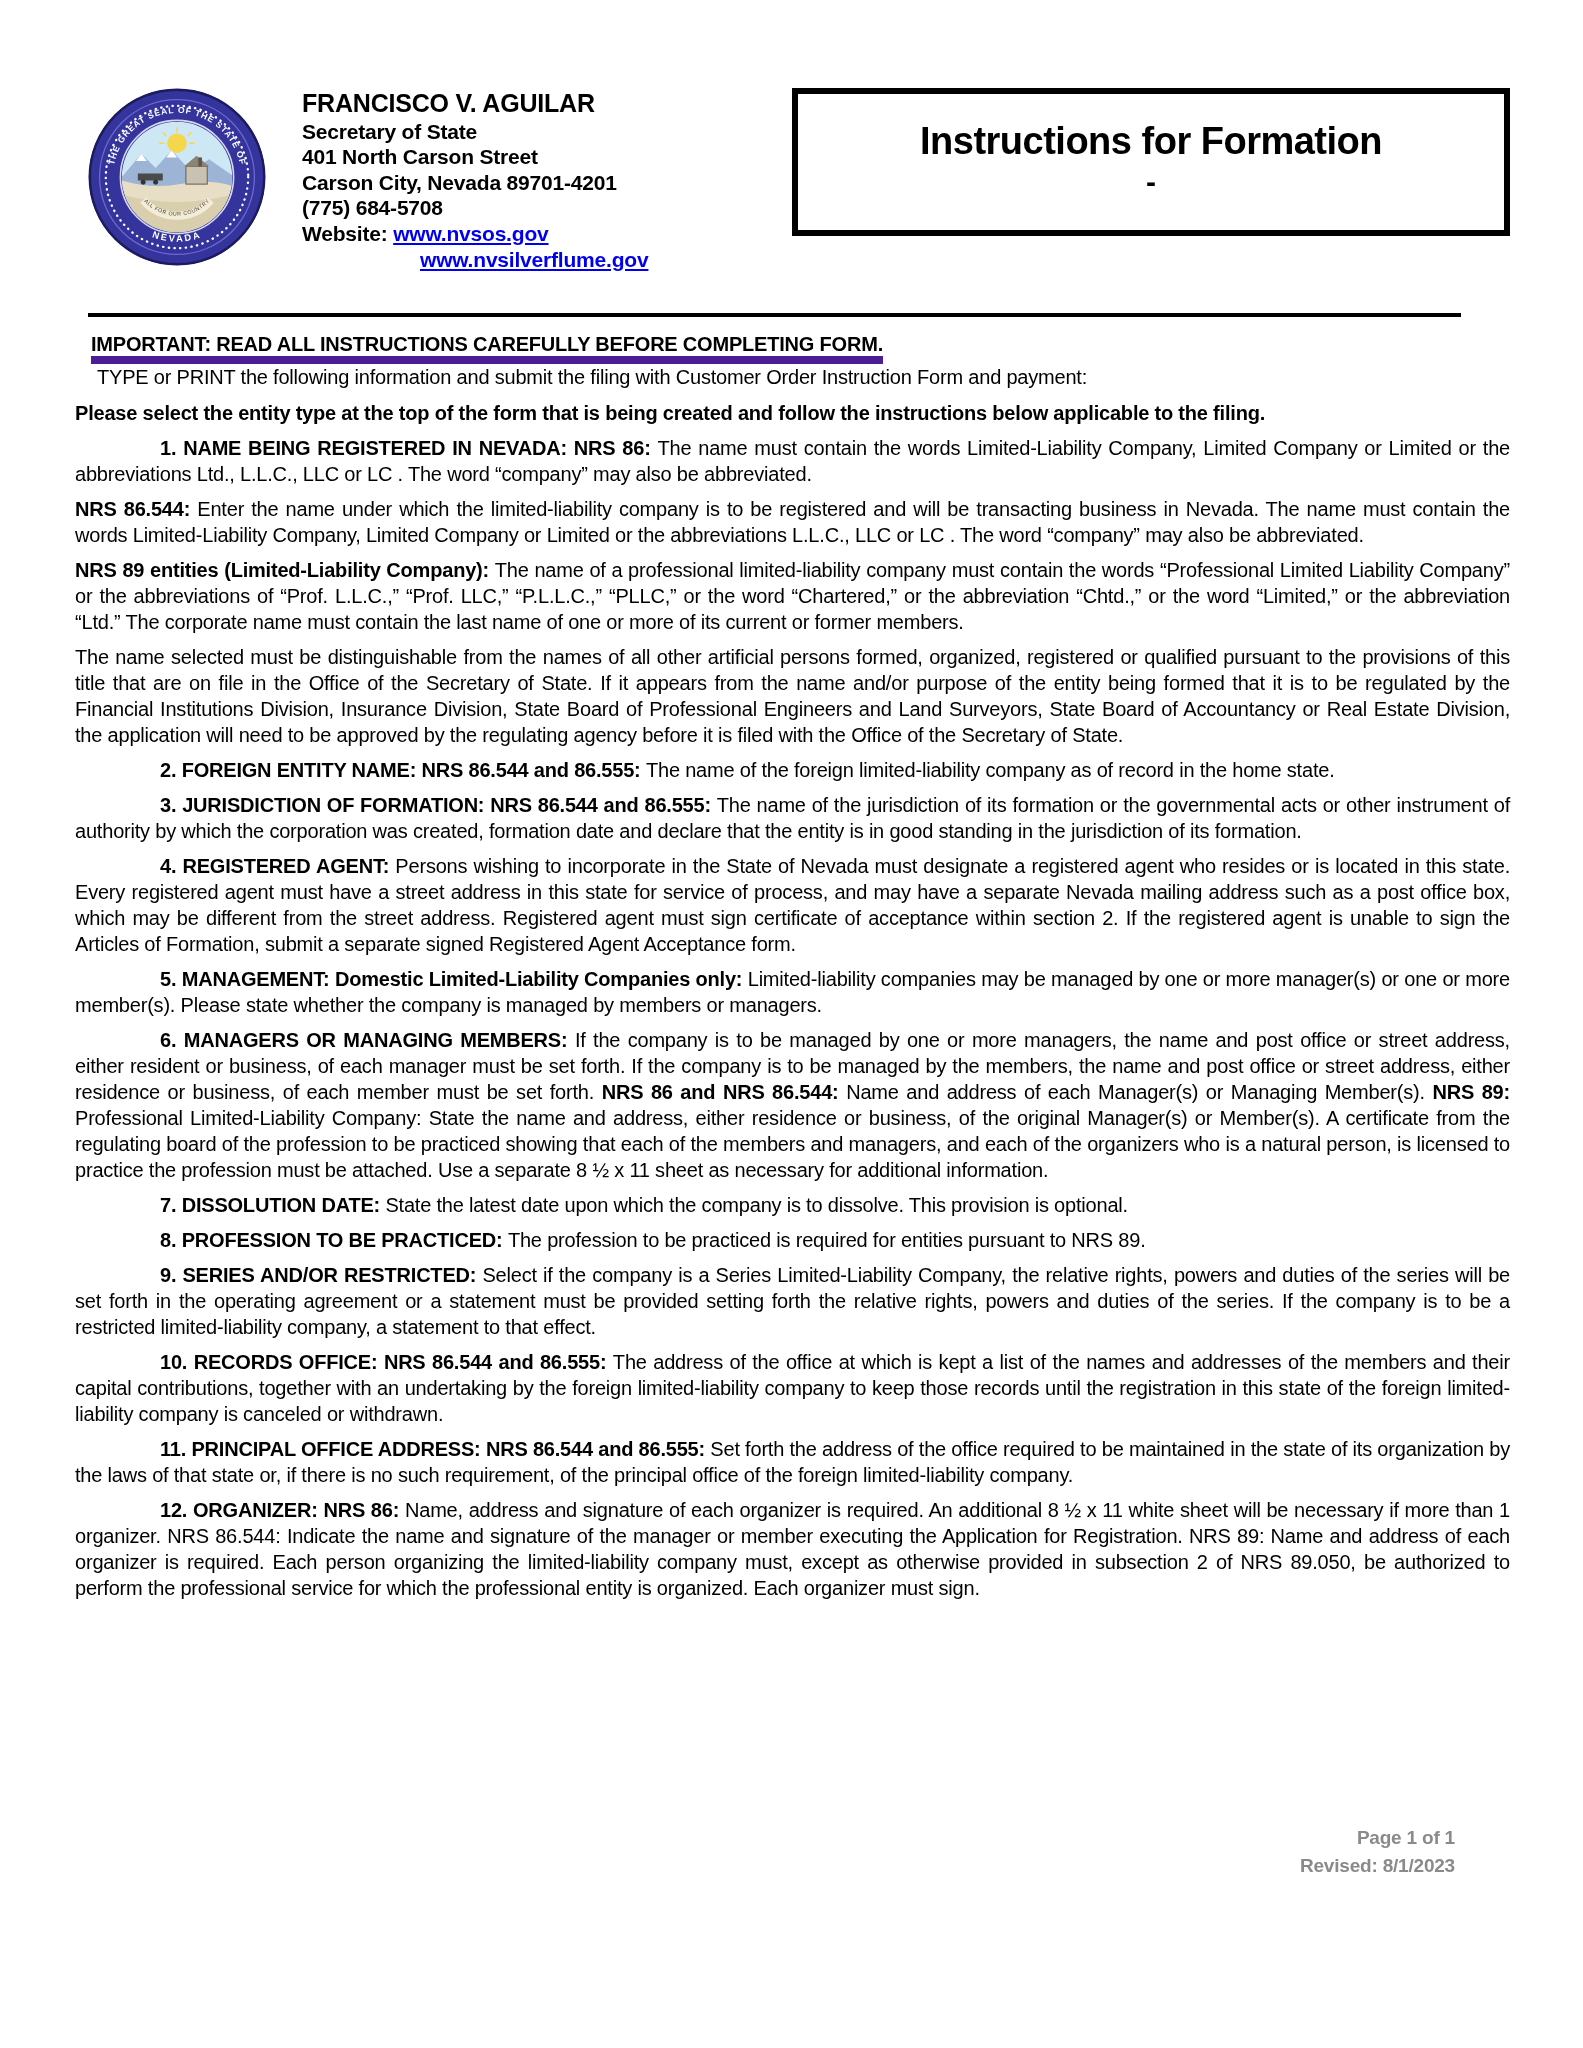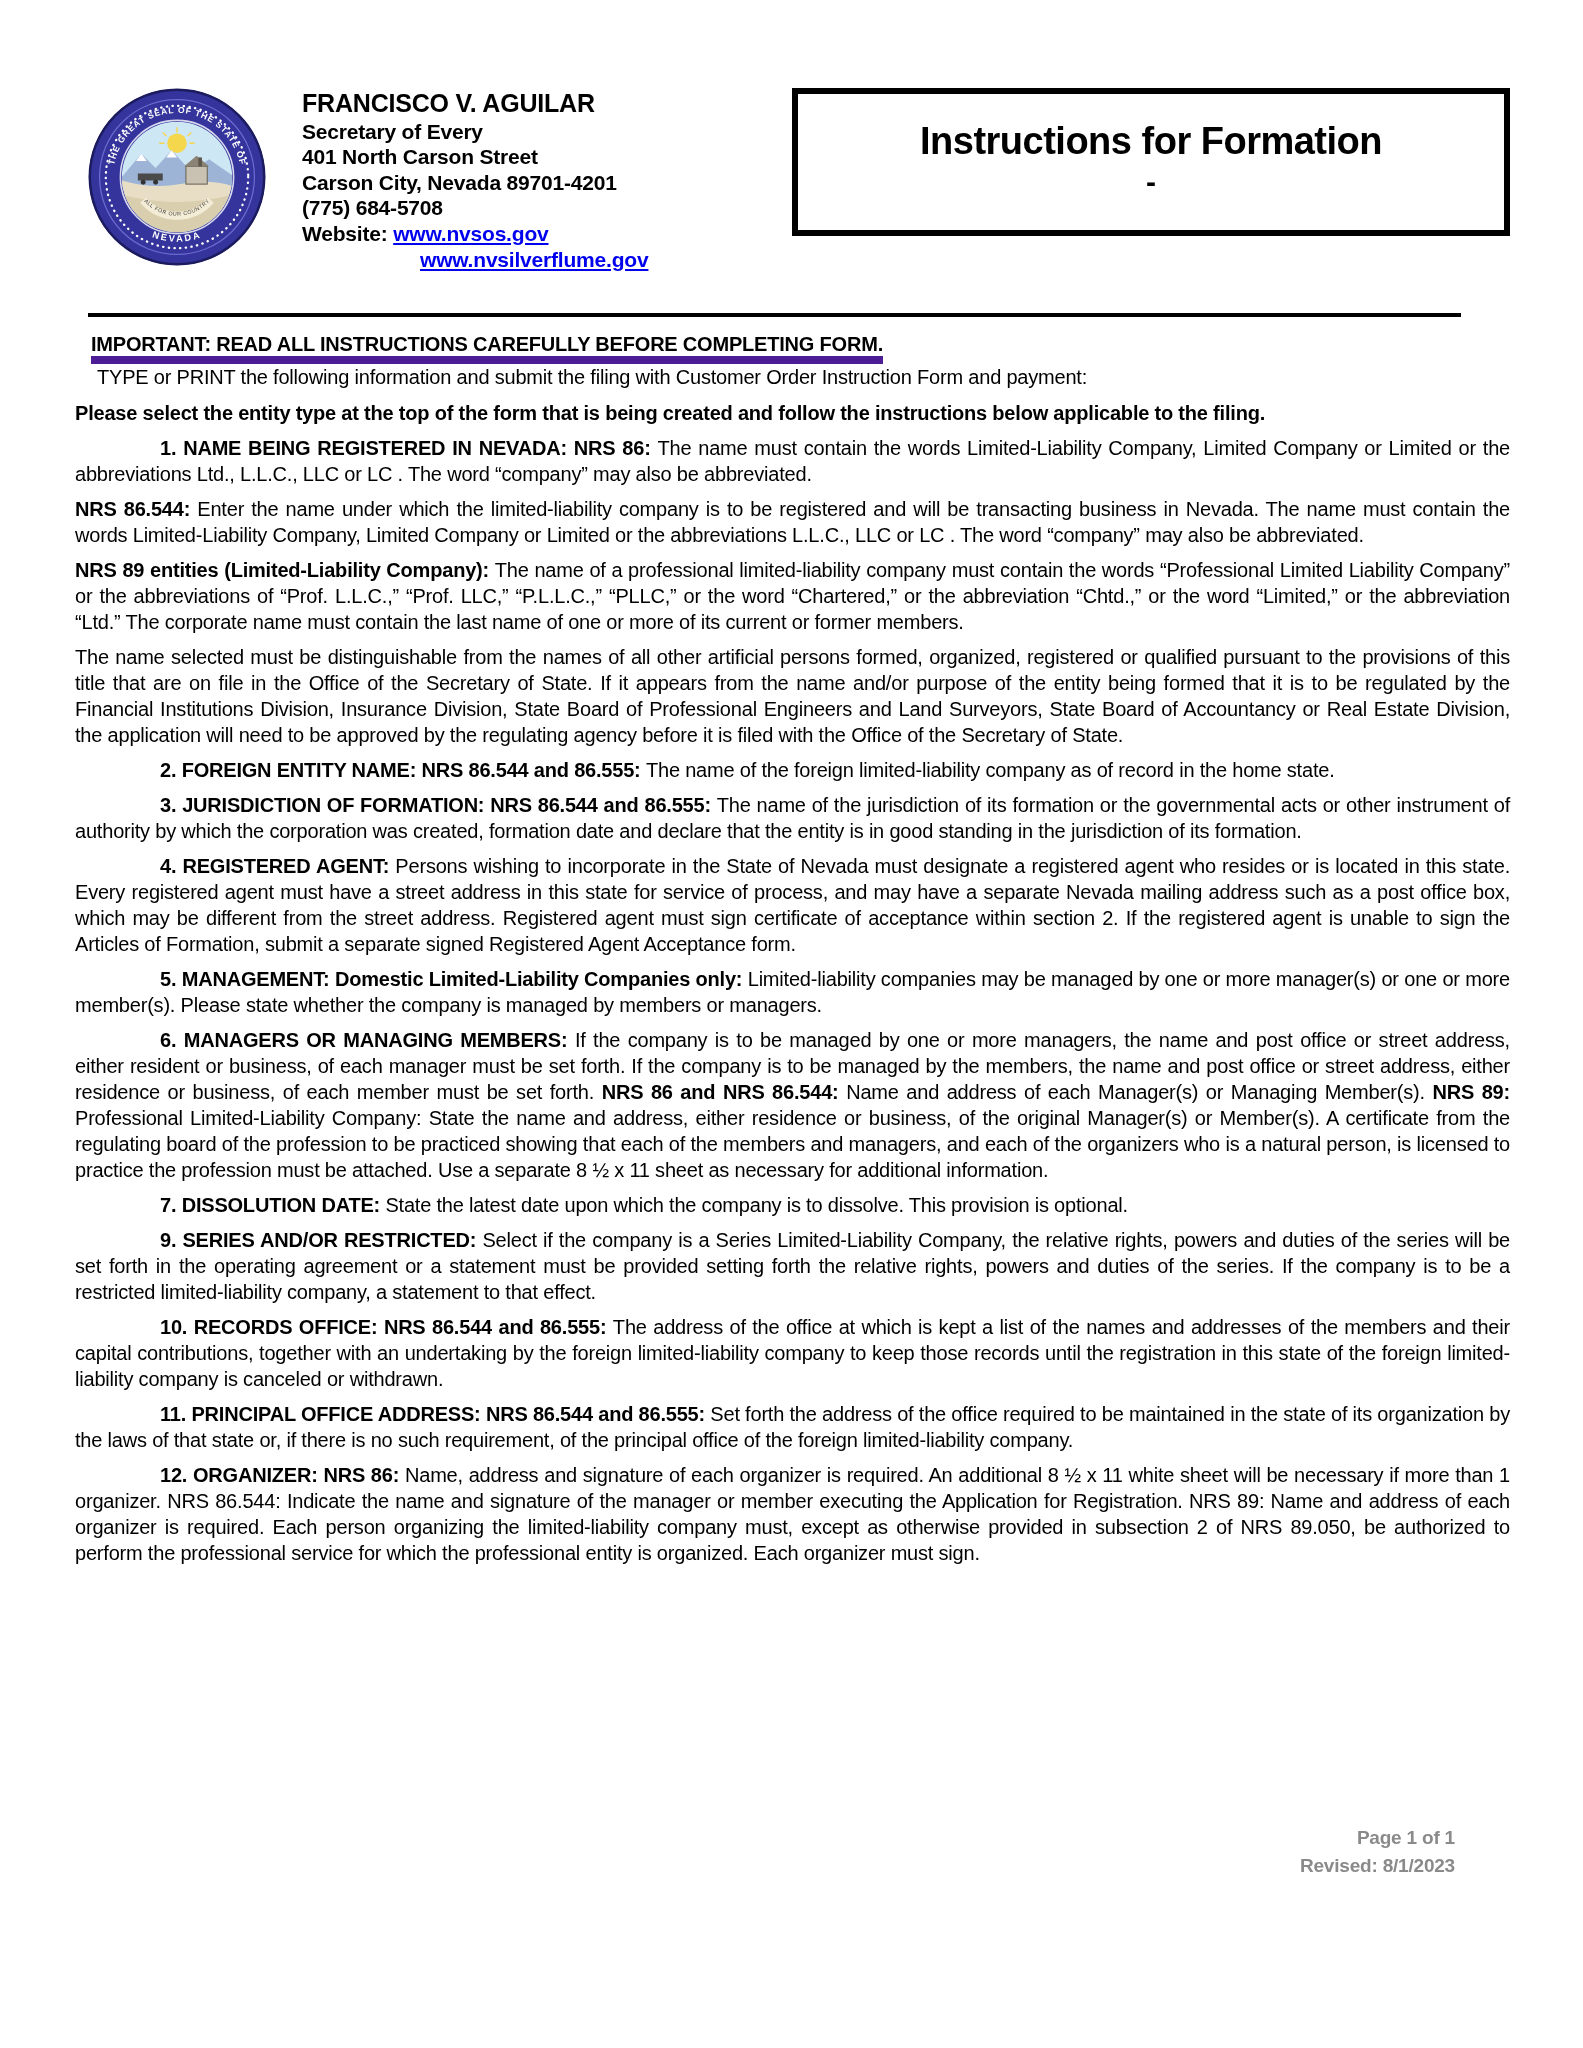--- a/index.html
+++ b/index.html
@@ -92,21 +92,21 @@
           <textPath href="#arc-top" startOffset="50%" text-anchor="middle">THE GREAT SEAL OF THE STATE OF</textPath>
         </text>
         <text font-size="5.2" fill="#ffffff" font-weight="bold" font-family="Liberation Sans, sans-serif" letter-spacing="1.2">
           <textPath href="#arc-bot" startOffset="50%" text-anchor="middle">NEVADA</textPath>
         </text>
       </svg>
     </div>
 
     <div class="hdr-text">
       <div class="hdr-name">FRANCISCO V. AGUILAR</div>
-      <div class="hdr-line">Secretary of Every</div>
+      <div class="hdr-line">Secretary of State</div>
       <div class="hdr-line">401 North Carson Street</div>
       <div class="hdr-line">Carson City, Nevada 89701-4201</div>
       <div class="hdr-line">(775) 684-5708</div>
       <div class="hdr-line">
         <span class="weblabel">Website:</span>
         <span class="link">www.nvsos.gov</span>
       </div>
       <div class="hdr-line web2">
         <span class="link">www.nvsilverflume.gov</span>
       </div>
@@ -128,20 +128,21 @@
       <p class="para item"><span class="b">1. NAME BEING REGISTERED IN NEVADA: NRS 86: </span><span class="">The name must contain the words Limited-Liability Company, Limited Company or Limited or the abbreviations Ltd., L.L.C., LLC or LC . The word “company” may also be abbreviated.</span></p>
       <p class="para"><span class="b">NRS 86.544: </span><span class="">Enter the name under which the limited-liability company is to be registered and will be transacting business in Nevada. The name must contain the words Limited-Liability Company, Limited Company or Limited or the abbreviations L.L.C., LLC or LC . The word “company” may also be abbreviated.</span></p>
       <p class="para"><span class="b">NRS 89 entities (Limited-Liability Company): </span><span class="">The name of a professional limited-liability company must contain the words “Professional Limited Liability Company” or the abbreviations of “Prof. L.L.C.,” “Prof. LLC,” “P.L.L.C.,” “PLLC,” or the word “Chartered,” or the abbreviation “Chtd.,” or the word “Limited,” or the abbreviation “Ltd.” The corporate name must contain the last name of one or more of its current or former members.</span></p>
       <p class="para"><span class="">The name selected must be distinguishable from the names of all other artificial persons formed, organized, registered or qualified pursuant to the provisions of this title that are on file in the Office of the Secretary of State. If it appears from the name and/or purpose of the entity being formed that it is to be regulated by the Financial Institutions Division, Insurance Division, State Board of Professional Engineers and Land Surveyors, State Board of Accountancy or Real Estate Division, the application will need to be approved by the regulating agency before it is filed with the Office of the Secretary of State.</span></p>
       <p class="para item"><span class="b">2. FOREIGN ENTITY NAME: NRS 86.544 and 86.555: </span><span class="">The name of the foreign limited-liability company as of record in the home state.</span></p>
       <p class="para item"><span class="b">3. JURISDICTION OF FORMATION: NRS 86.544 and 86.555: </span><span class="">The name of the jurisdiction of its formation or the governmental acts or other instrument of authority by which the corporation was created, formation date and declare that the entity is in good standing in the jurisdiction of its formation.</span></p>
       <p class="para item"><span class="b">4. REGISTERED AGENT: </span><span class="">Persons wishing to incorporate in the State of Nevada must designate a registered agent who resides or is located in this state. Every registered agent must have a street address in this state for service of process, and may have a separate Nevada mailing address such as a post office box, which may be different from the street address. Registered agent must sign certificate of acceptance within section 2. If the registered agent is unable to sign the Articles of Formation, submit a separate signed Registered Agent Acceptance form.</span></p>
       <p class="para item"><span class="b">5. MANAGEMENT: Domestic Limited-Liability Companies only: </span><span class="">Limited-liability companies may be managed by one or more manager(s) or one or more member(s). Please state whether the company is managed by members or managers.</span></p>
       <p class="para item"><span class="b">6. MANAGERS OR MANAGING MEMBERS: </span><span class="">If the company is to be managed by one or more managers, the name and post office or street address, either resident or business, of each manager must be set forth. If the company is to be managed by the members, the name and post office or street address, either residence or business, of each member must be set forth. </span><span class="b">NRS 86 and NRS 86.544: </span><span class="">Name and address of each Manager(s) or Managing Member(s). </span><span class="b">NRS 89: </span><span class="">Professional Limited-Liability Company: State the name and address, either residence or business, of the original Manager(s) or Member(s). A certificate from the regulating board of the profession to be practiced showing that each of the members and managers, and each of the organizers who is a natural person, is licensed to practice the profession must be attached. Use a separate 8 ½ x 11 sheet as necessary for additional information.</span></p>
       <p class="para item"><span class="b">7. DISSOLUTION DATE: </span><span class="">State the latest date upon which the company is to dissolve. This provision is optional.</span></p>
+      <p class="para item"><span class="b">8. PROFESSION TO BE PRACTICED: </span><span class="">The profession to be practiced is required for entities pursuant to NRS 89.</span></p>
       <p class="para item"><span class="b">9. SERIES AND/OR RESTRICTED: </span><span class="">Select if the company is a Series Limited-Liability Company, the relative rights, powers and duties of the series will be set forth in the operating agreement or a statement must be provided setting forth the relative rights, powers and duties of the series. If the company is to be a restricted limited-liability company, a statement to that effect.</span></p>
       <p class="para item"><span class="b">10. RECORDS OFFICE: NRS 86.544 and 86.555: </span><span class="">The address of the office at which is kept a list of the names and addresses of the members and their capital contributions, together with an undertaking by the foreign limited-liability company to keep those records until the registration in this state of the foreign limited-liability company is canceled or withdrawn.</span></p>
       <p class="para item"><span class="b">11. PRINCIPAL OFFICE ADDRESS: NRS 86.544 and 86.555: </span><span class="">Set forth the address of the office required to be maintained in the state of its organization by the laws of that state or, if there is no such requirement, of the principal office of the foreign limited-liability company.</span></p>
       <p class="para item"><span class="b">12. ORGANIZER: NRS 86: </span><span class="">Name, address and signature of each organizer is required. An additional 8 ½ x 11 white sheet will be necessary if more than 1 organizer. NRS 86.544: Indicate the name and signature of the manager or member executing the Application for Registration. NRS 89: Name and address of each organizer is required. Each person organizing the limited-liability company must, except as otherwise provided in subsection 2 of NRS 89.050, be authorized to perform the professional service for which the professional entity is organized. Each organizer must sign.</span></p>
     </main>
 
   <footer class="ftr">
     <div>Page 1 of 1</div>
     <div>Revised: 8/1/2023</div>
   </footer>

